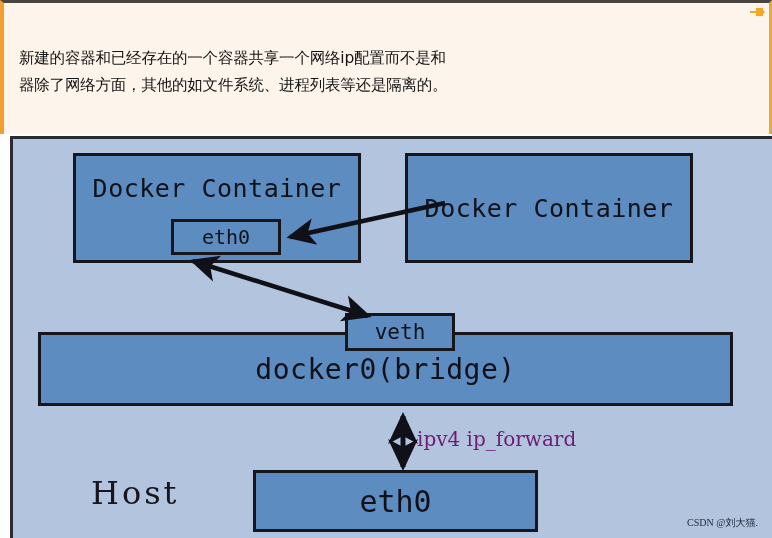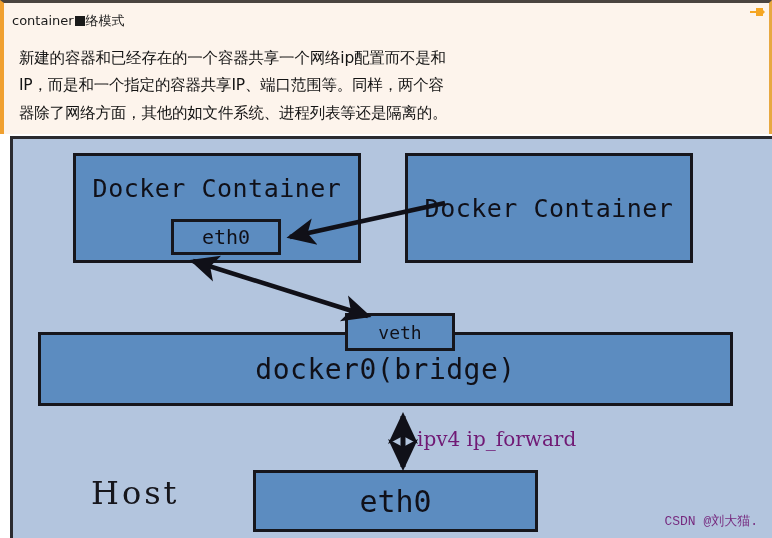--- a/index.html
+++ b/index.html
@@ -116,21 +116,21 @@
   #container-right {
     left: 392px; top: 14px;
     width: 288px; height: 110px;
     font-size: 25px;
     letter-spacing: 0.5px;
   }
   
   #veth-node {
     left: 332px; top: 174px;
     width: 110px; height: 38px;
-    font-size: 18px;
+    font-size: 21px;
     z-index: 7;
   }
   
   #docker0-node {
     left: 25px; top: 193px;
     width: 695px; height: 74px;
     font-size: 28px;
     z-index: 5;
     letter-spacing: 0.5px;
     text-align: right;
@@ -166,40 +166,36 @@
     position: absolute;
     left: 0; top: 0;
     width: 762px; height: 402px;
     z-index: 8;
     pointer-events: none;
   }
 
   #watermark {
     position: absolute;
     right: 14px; bottom: 8px;
-    font-family: Liberation Mono, monospace;
-    font-size: 13px;
-    color: #701a75;
+    font-family: Liberation Serif, serif;
+    font-size: 10px;
+    color: #0f172a;
     opacity: 0.92;
     z-index: 9;
     white-space: nowrap;
   }
 </style>
 </head>
 <body>
 
 <div id="text-panel">
 
-  <div id="panel-title">
-    <span>container</span><span class="tofu"></span><span>络模式</span>
-  </div>
 
   <div id="panel-body">
     <p>新建的容器和已经存在的一个容器共享一个网络ip配置而不是和</p>
-    <p>IP，而是和一个指定的容器共享IP、端口范围等。同样，两个容</p>
     <p>器除了网络方面，其他的如文件系统、进程列表等还是隔离的。</p>
   </div>
 
   <svg id="pin-icon" viewBox="0 0 15 12">
     <path d="M0 6 L7 6" stroke="#f5a623" stroke-width="2" fill="none"></path>
     <path d="M6 2 L13 2 L13 10 L6 10 Z" fill="#f5a623"></path>
     <path d="M13 4 L15 6 L13 8 Z" fill="#f5a623"></path>
   </svg>
 </div>
 

